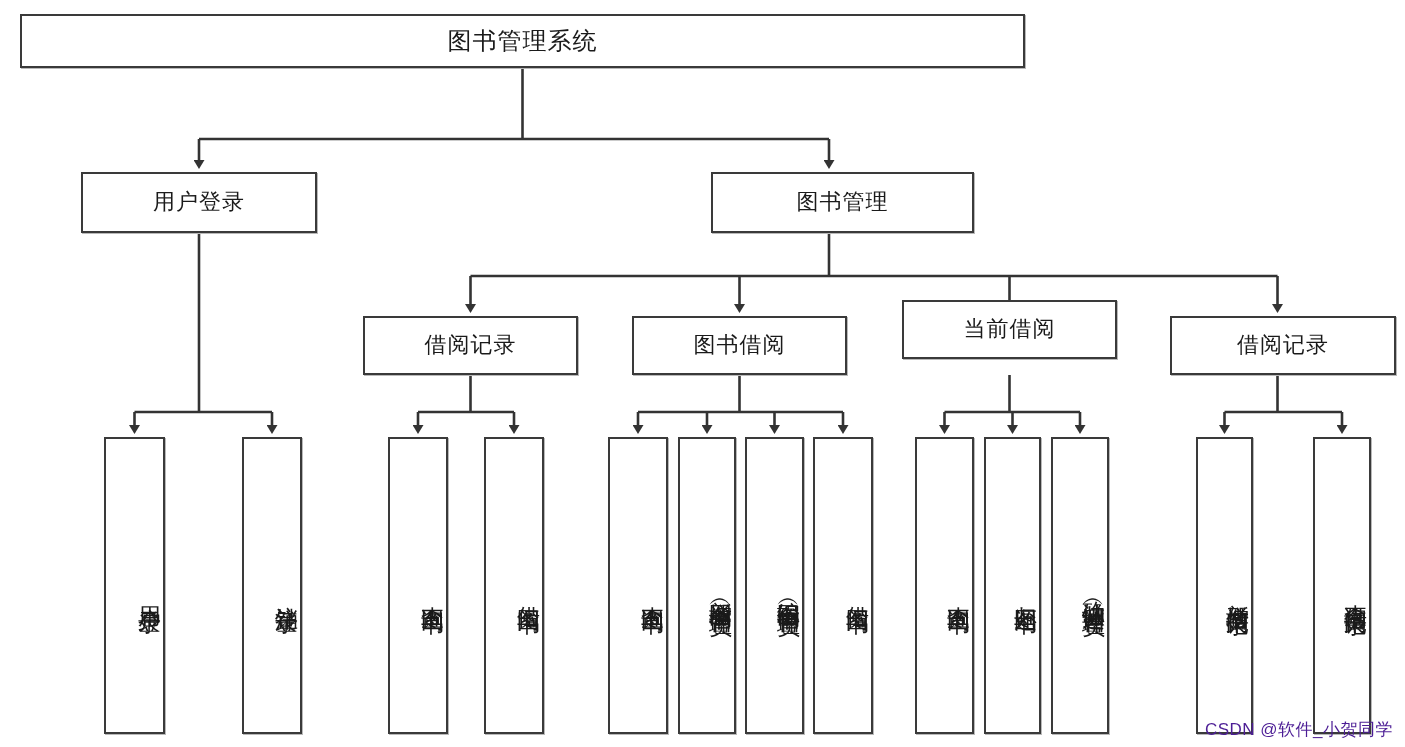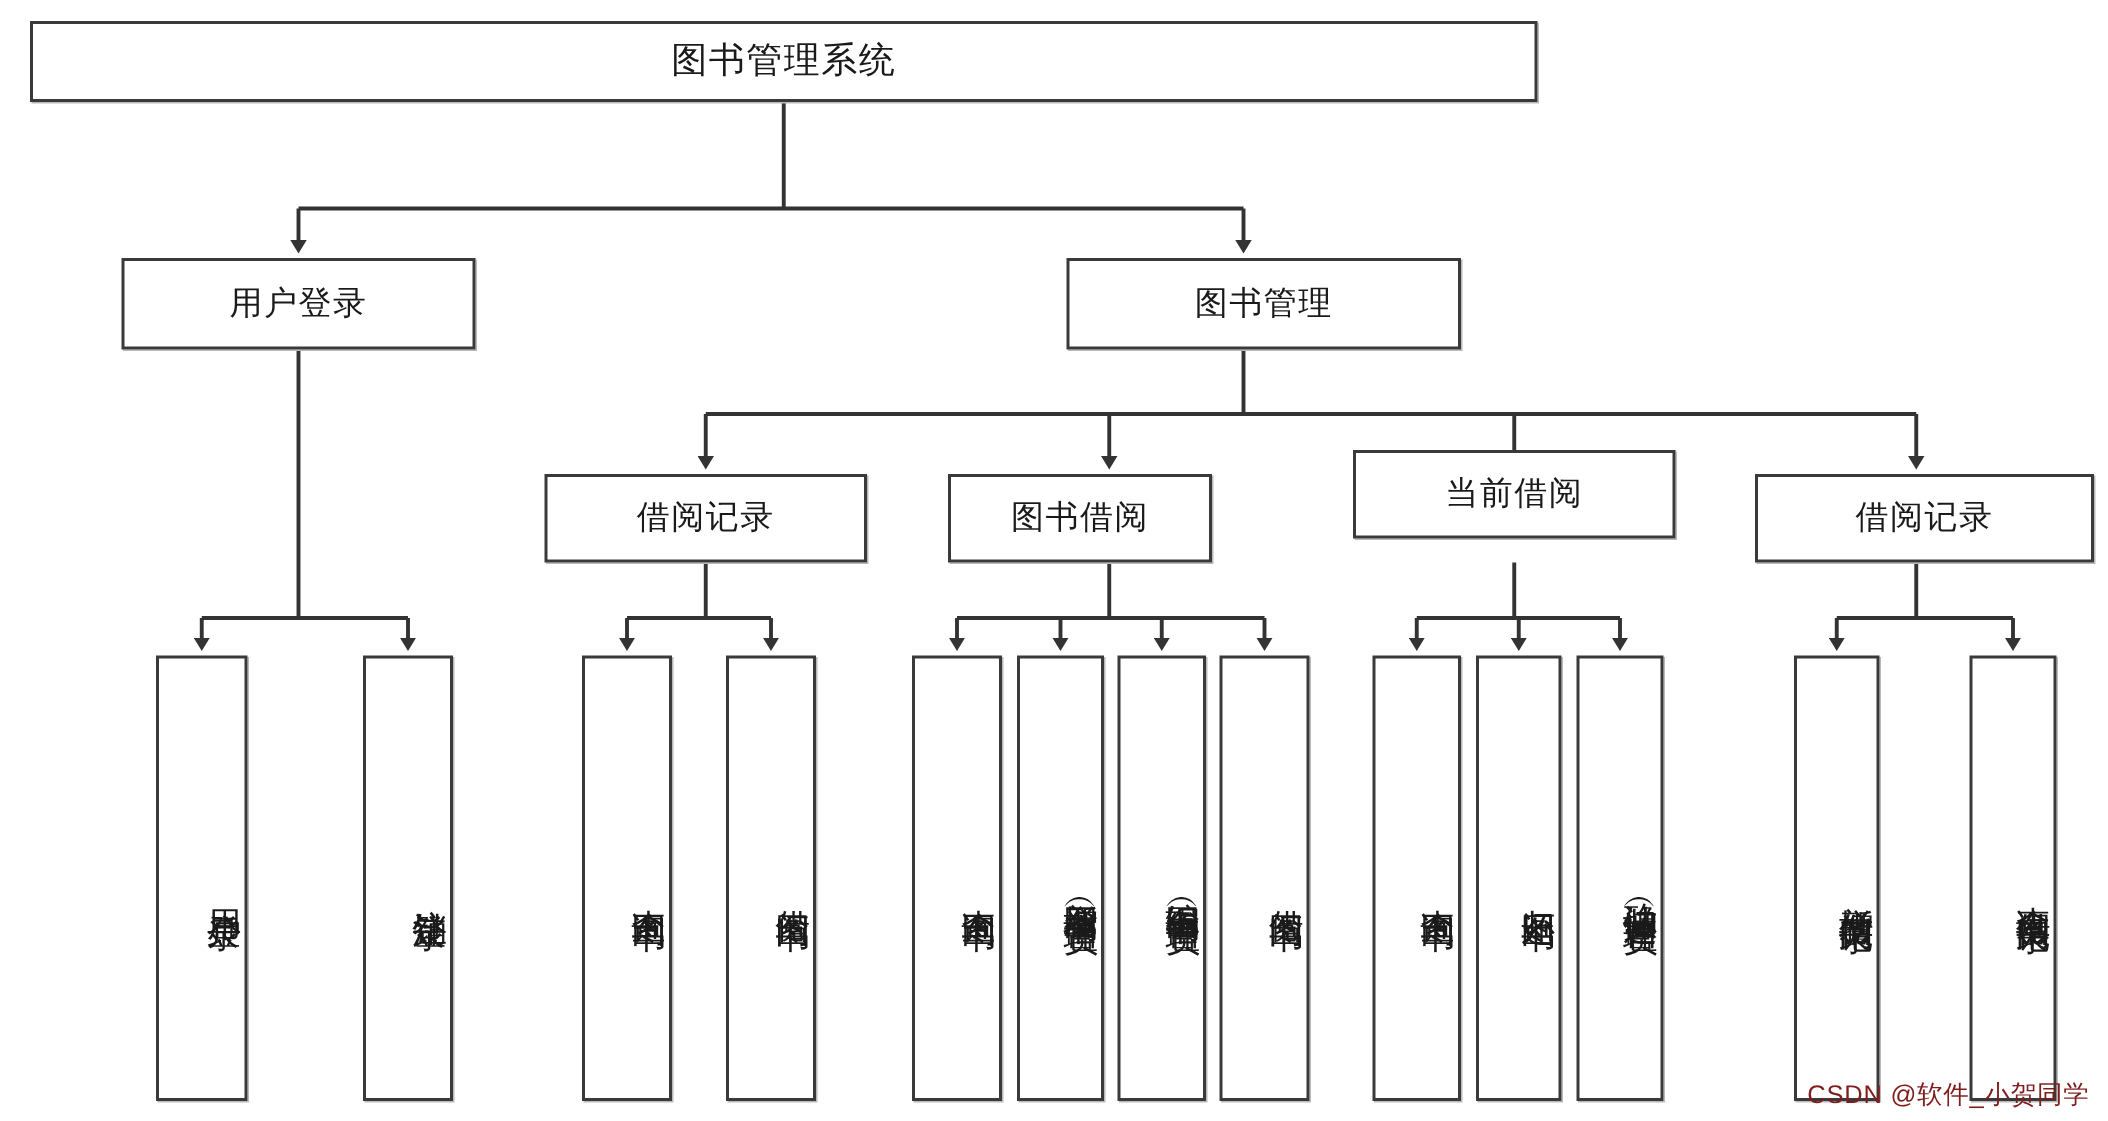--- a/index.html
+++ b/index.html
@@ -58,21 +58,21 @@
     white-space: nowrap;
   }
   #root-node {
     font-size: 24px;
   }
   #watermark {
     position: absolute;
     right: 12px;
     bottom: 6px;
     font-size: 17px;
-    color: #7f1d1d;
+    color: #4c1d95;
     letter-spacing: 0.5px;
     white-space: nowrap;
     user-select: none;
   }
 </style>
 </head>
 <body>
 
 <div id="canvas">
 
@@ -126,21 +126,21 @@
   <div class="node horizontal" id="l2-0" style="left: 81px; top: 172px; width: 236px; height: 61px;">
     <span>用户登录</span>
   </div>
   <div class="node horizontal" id="l2-1" style="left: 711px; top: 172px; width: 263px; height: 61px;">
     <span>图书管理</span>
   </div>
 
   <div class="node horizontal" id="l3-0" style="left: 363px; top: 316px; width: 215px; height: 59px;">
     <span>借阅记录</span>
   </div>
-  <div class="node horizontal" id="l3-1" style="left: 632px; top: 316px; width: 176px; height: 59px;">
+  <div class="node horizontal" id="l3-1" style="left: 632px; top: 316px; width: 215px; height: 59px;">
     <span>图书借阅</span>
   </div>
   <div class="node horizontal" id="l3-2" style="left: 902px; top: 300px; width: 215px; height: 59px;">
     <span>当前借阅</span>
   </div>
   <div class="node horizontal" id="l3-3" style="left: 1170px; top: 316px; width: 226px; height: 59px;">
     <span>借阅记录</span>
   </div>
 
   <div class="node vertical" id="leaf-0" style="left: 104px; top: 437px; width: 61px; height: 297px;">

